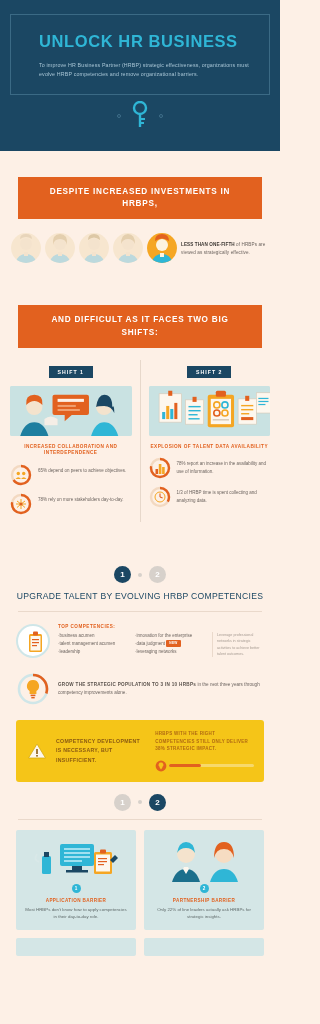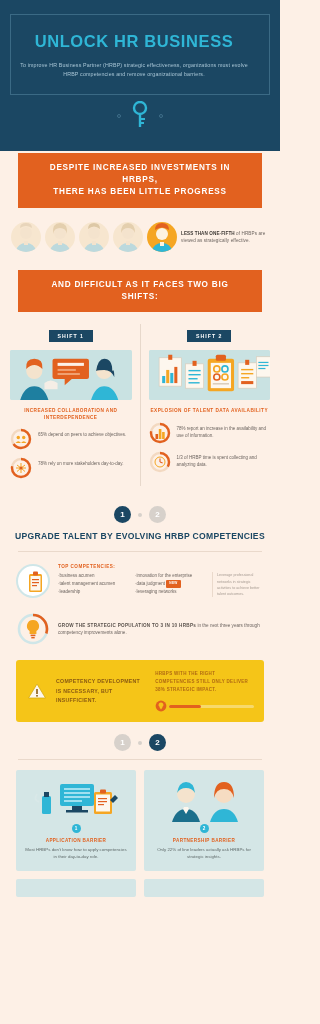--- a/index.html
+++ b/index.html
@@ -13,22 +13,22 @@
   .page { width: 280px; position: relative; }
 
   
   .hero {
     background: #1b4763;
     padding: 14px 10px 20px 10px;
     position: relative;
   }
   .hero-frame {
     border: 1px solid #3b6a85;
-    padding: 16px 14px 14px 2px;
-    text-align: center;
+    padding: 16px 14px 14px 28px;
+    text-align: left;
   }
   .hero-title {
     color: #2fb6d6;
     font-size: 16.5px;
     font-weight: bold;
     letter-spacing: 0.6px;
     line-height: 1.22;
     text-transform: uppercase;
   }
   .hero-sub {
@@ -54,21 +54,21 @@
     color: #fff;
     text-align: center;
     padding: 9px 28px;
     font-size: 8.2px;
     font-weight: bold;
     letter-spacing: 0.75px;
     line-height: 1.5;
     margin: 0 18px;
     text-transform: uppercase;
   }
-  .band { padding-top: 2px; }
+  .band { padding-top: 26px; }
 
   
   .avatars {
     display: flex;
     justify-content: center;
     align-items: flex-start;
     gap: 4px;
     padding: 14px 10px 16px 10px;
   }
   .av { width: 30px; height: 30px; border-radius: 50%; overflow: hidden; position: relative; flex: 0 0 auto; }
@@ -105,21 +105,21 @@
   .step {
     width: 17px; height: 17px; border-radius: 50%;
     color: #fff; font-size: 8px; font-weight: bold;
     display: flex; align-items: center; justify-content: center;
   }
   .step.on { background: #1b4763; }
   .step.off { background: #d7d1cb; }
   .step-sep { width: 4px; height: 4px; border-radius: 50%; background: #d7d1cb; }
 
   .sec-title {
-    text-align: center; color: #1b4763; font-size: 8.6px; font-weight: bold;
+    text-align: center; color: #1b4763; font-size: 8.6px; font-weight: normal;
     letter-spacing: .3px; padding: 0 12px 10px 12px; text-transform: uppercase;
     font-family: "Liberation Sans Narrow", "Liberation Sans", sans-serif;
   }
   .hr-dash { border-top: 1px solid #ead9cb; margin: 0 18px; }
 
   
   .comp-row { display: flex; gap: 8px; padding: 12px 16px 10px 16px; align-items: flex-start; }
   .comp-icon { width: 34px; height: 34px; flex: 0 0 34px; border-radius: 50%; border: 2px solid #cfe6e8; position: relative; background:#fff; }
   .comp-body { flex: 1 1 auto; min-width: 0; }
   .comp-head { font-size: 4.6px; font-weight: bold; color: #e2611f; letter-spacing: .5px; margin-bottom: 3px; text-transform: uppercase; }
@@ -183,21 +183,20 @@
           <rect x="9" y="21" width="3" height="2" fill="#2fb6d6"></rect>
         </svg>
         <span class="dot-s"></span>
       </div>
     </div>
   </div>
 
   <div class="band">
     <div class="banner">
       <div>DESPITE INCREASED INVESTMENTS IN HRBPs,</div>
-      <div>THERE HAS BEEN LITTLE PROGRESS</div>
     </div>
 
     <div class="avatars">
       <div class="av pale">
         <svg width="30" height="30" viewBox="0 0 30 30">
             <circle cx="15" cy="11" r="6" fill="#f4e3cd"></circle>
             <path d="M9 6 q6 -4 12 0 q0 -5 -6 -5 q-6 0 -6 5z" fill="#e8d5bb"></path>
             <path d="M4 30 q3 -9 11 -9 q8 0 11 9z" fill="#bcd9dd"></path>
             <rect x="13" y="19" width="4" height="4" fill="#f4e3cd"></rect>
           </svg>

